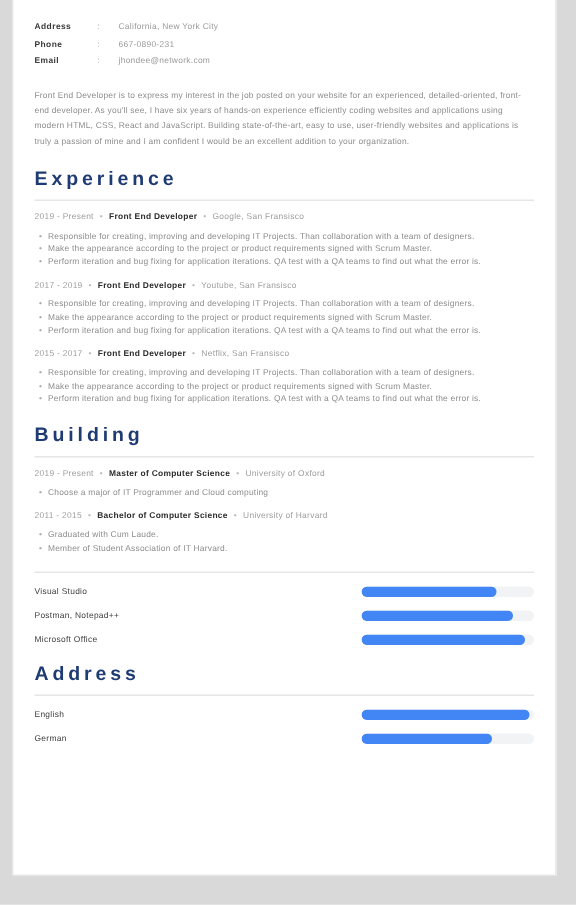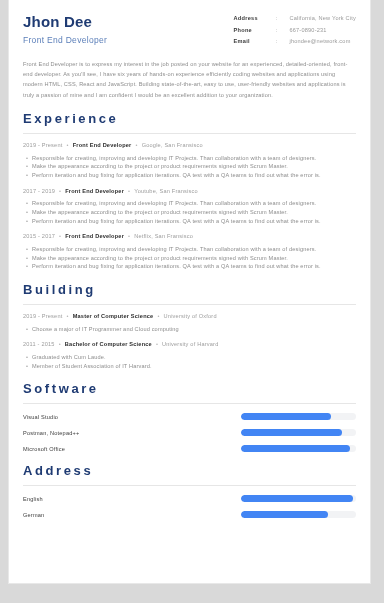--- a/index.html
+++ b/index.html
@@ -60,24 +60,20 @@
                background: #f2f3f5; border-radius: 4px; overflow: hidden; }
   .bar-fill { position: absolute; left: 0; top: 0; height: 100%;
               border-radius: 4px; }
 </style>
 </head>
 <body>
 
 <div id="resume-card">
 
   <div class="header">
-    <div>
-      <div class="name">Jhon Dee</div>
-      <div class="role">Front End Developer</div>
-    </div>
     <div class="contact">
       <div class="contact-row">
         <span class="c-label">Address</span>
         <span class="c-colon">:</span>
         <span class="c-value">California, New York City</span>
       </div>
       <div class="contact-row">
         <span class="c-label">Phone</span>
         <span class="c-colon">:</span>
         <span class="c-value">667-0890-231</span>
@@ -170,21 +166,20 @@
               <span>Graduated with Cum Laude.</span>
             </div>
             <div class="bullet">
               <span class="b-mark">•</span>
               <span>Member of Student Association of IT Harvard.</span>
             </div>
           </div>
         </div>
       </div>
       <div class="section">
-        <div class="sec-title">Software</div>
         <div class="sec-rule"></div>
         <div class="bar-row">
           <span class="bar-label">Visual Studio</span>
           <span class="bar-track">
             <span class="bar-fill" style="width:78%;background:#4285f4"></span>
           </span>
         </div>
         <div class="bar-row">
           <span class="bar-label">Postman, Notepad++</span>
           <span class="bar-track">

